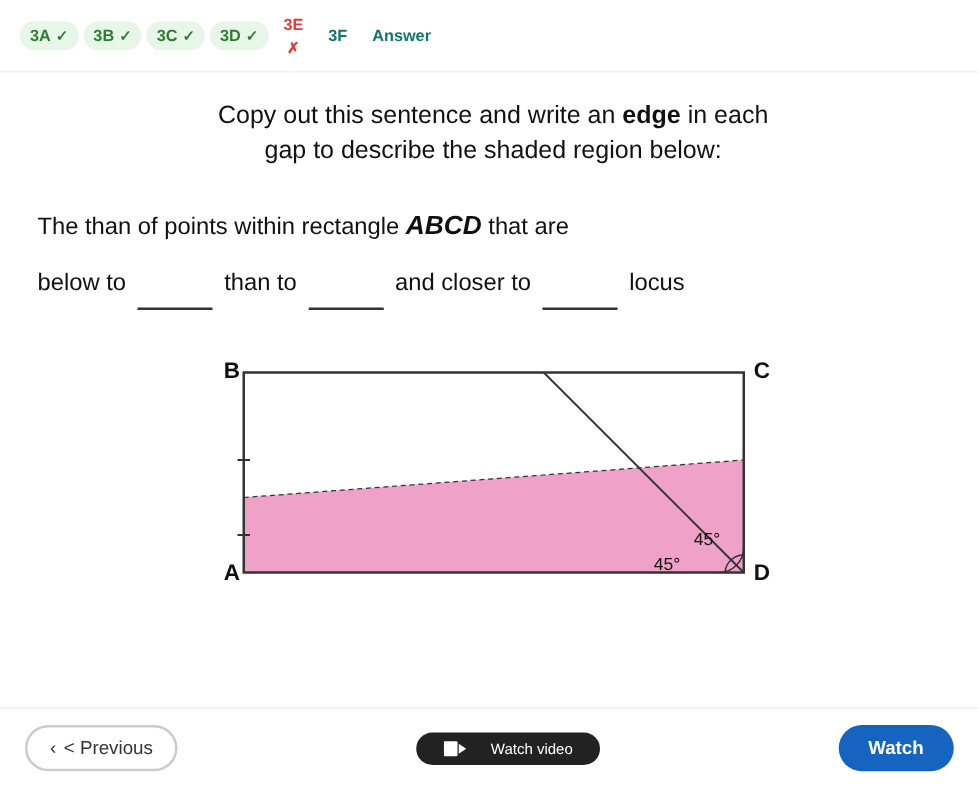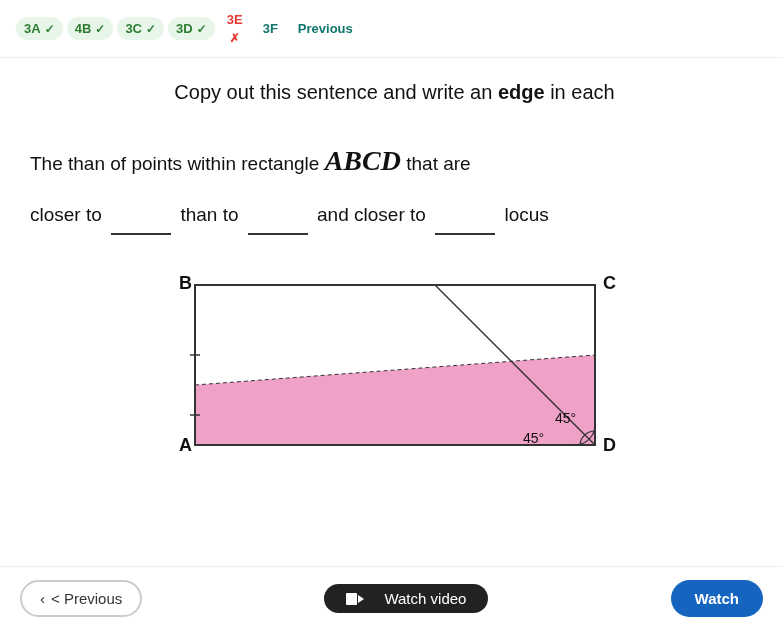--- a/index.html
+++ b/index.html
@@ -78,23 +78,23 @@
 
     .blank {
       display: inline-block;
       width: 60px;
       border-bottom: 2px solid #333;
       margin: 0 4px;
       vertical-align: bottom;
     }
 
     .abcd {
-      font-family: Liberation Serif, serif;
+      font-family: Liberation Sans, sans-serif;
       font-style: italic;
-      font-size: 28px;
+      font-size: 21px;
       font-weight: bold;
     }
 
     
     .diagram-container {
       display: flex;
       justify-content: center;
       margin-top: 10px;
     }
 
@@ -130,21 +130,21 @@
       align-items: center;
       gap: 6px;
     }
 
     .btn-watch-video {
       background: #222;
       color: #fff;
       border: none;
       border-radius: 24px;
       padding: 6px 22px;
-      font-size: 15px;
+      font-size: 12px;
       cursor: pointer;
       display: flex;
       align-items: center;
       gap: 20px;
     }
 
     .btn-answer {
       background: #1565c0;
       color: #fff;
       border: none;
@@ -162,52 +162,53 @@
   </style>
 </head>
 <body>
 
 <nav class="top-nav">
   <div class="nav-tab completed">
     <span>3A</span>
     <span class="check">✓</span>
   </div>
   <div class="nav-tab completed">
-    <span>4B</span>
+    <span>3B</span>
     <span class="check">✓</span>
   </div>
   <div class="nav-tab completed">
     <span>3C</span>
     <span class="check">✓</span>
   </div>
   <div class="nav-tab completed">
     <span>3D</span>
     <span class="check">✓</span>
   </div>
   <div class="nav-tab current">
     <span>3E</span>
     <span class="cross">✗</span>
   </div>
   <div class="nav-tab plain">
     <span>3F</span>
   </div>
   <div class="nav-tab plain">
-    <span>Previous</span>
+    <span>Answer</span>
   </div>
 </nav>
 
 <div class="main-content">
 
   <div class="instruction">
     <span>Copy out this sentence and write an </span><strong>edge</strong><span> in each</span><br>
+    <span>gap to describe the shaded region below:</span>
   </div>
 
   <div class="sentence-area">
     <span>The than of points within rectangle </span><span class="abcd">ABCD</span><span> that are</span><br>
-    <span>closer to</span>
+    <span>below to</span>
     <span class="blank">&nbsp;</span>
     <span>than to</span>
     <span class="blank">&nbsp;</span>
     <span>and closer to</span>
     <span class="blank">&nbsp;</span>
     <span>locus</span><br>
   </div>
 
   <div class="diagram-container">
     <svg class="diagram-svg" viewBox="0 0 520 220">

